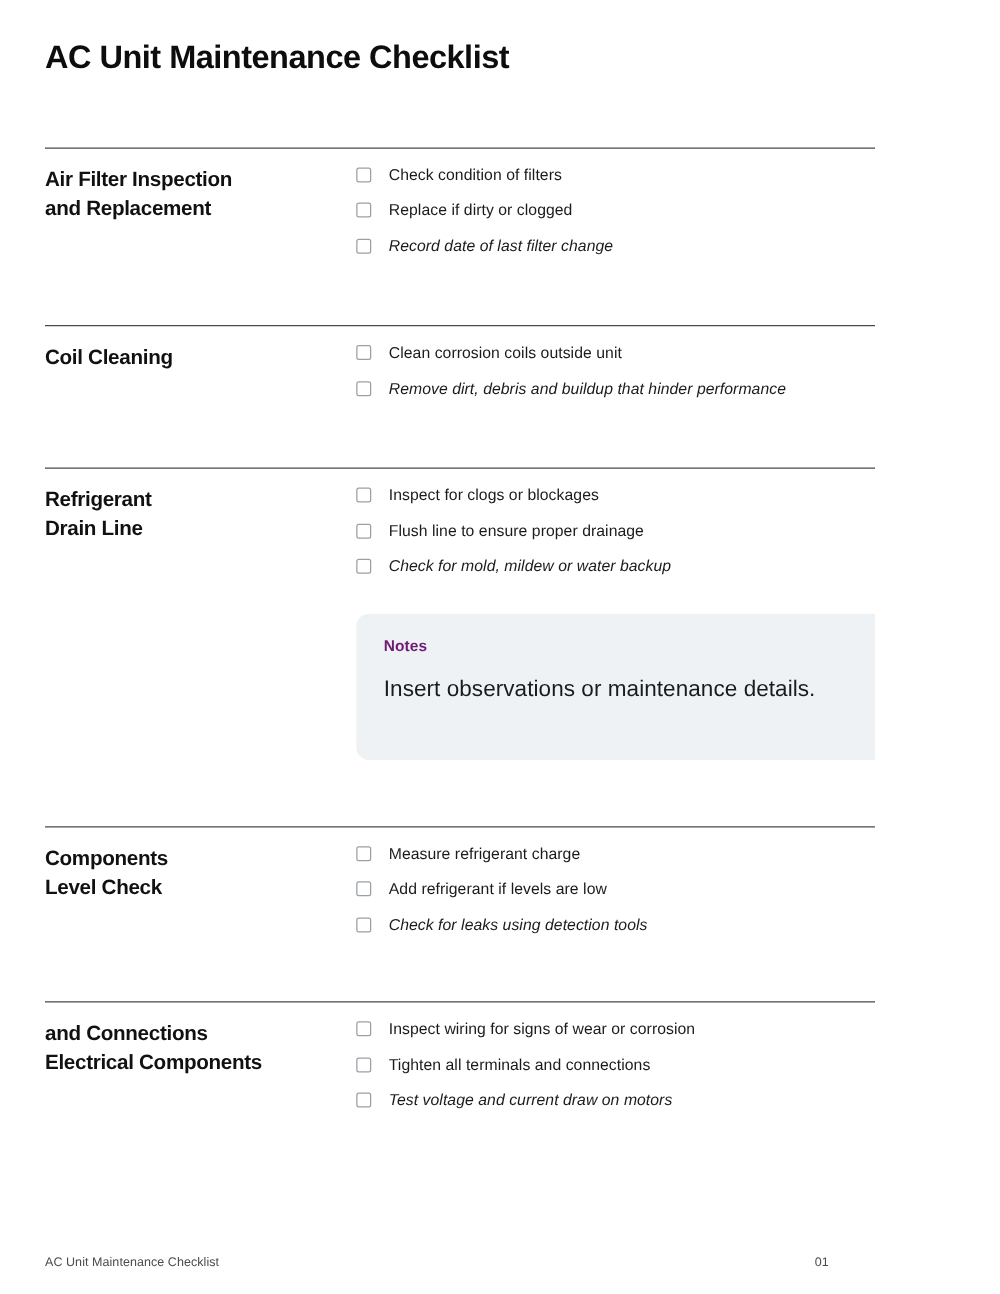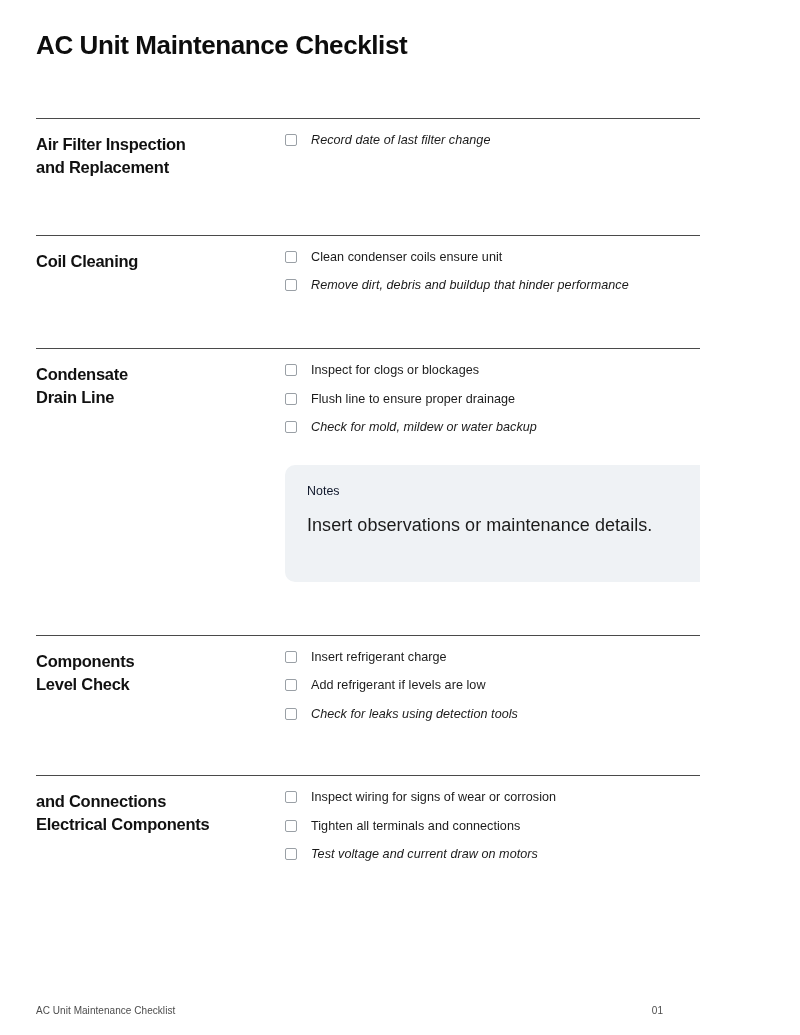--- a/index.html
+++ b/index.html
@@ -101,22 +101,22 @@
   .notes-box {
     flex: 1 1 auto;
     background: #eff2f5;
     border-radius: 10px;
     padding: 19px 22px 22px 22px;
     box-sizing: border-box;
     min-height: 117px;
   }
   .notes-title {
     font-size: 12.4px;
-    font-weight: 400;
-    color: #0f172a;
+    font-weight: 700;
+    color: #701a75;
     margin-bottom: 17px;
     letter-spacing: 0.05px;
   }
   .notes-text {
     font-size: 18px;
     color: #1b1b1b;
     letter-spacing: 0.05px;
   }
 
   .spacer-lg { height: 56px; }
@@ -149,54 +149,62 @@
     <div class="section">
       <div class="divider"></div>
       <div class="section-body">
         <div class="section-heading">
           <div>Air Filter Inspection</div>
           <div>and Replacement</div>
         </div>
         <div class="items">
           <div class="check-item">
             <span class="checkbox"></span>
+            <span class="check-label">Check condition of filters</span>
+          </div>
+          <div class="check-item">
+            <span class="checkbox"></span>
+            <span class="check-label">Replace if dirty or clogged</span>
+          </div>
+          <div class="check-item">
+            <span class="checkbox"></span>
             <span class="check-label">Record date of last filter change</span>
           </div>
         </div>
       </div>
     </div>
 
     <div class="spacer-lg"></div>
 
     <div class="section">
       <div class="divider"></div>
       <div class="section-body">
         <div class="section-heading">
           <div>Coil Cleaning</div>
         </div>
         <div class="items">
           <div class="check-item">
             <span class="checkbox"></span>
-            <span class="check-label">Clean condenser coils ensure unit</span>
+            <span class="check-label">Clean corrosion coils outside unit</span>
           </div>
           <div class="check-item">
             <span class="checkbox"></span>
             <span class="check-label">Remove dirt, debris and buildup that hinder performance</span>
           </div>
         </div>
       </div>
     </div>
 
     <div class="spacer-lg"></div>
 
     <div class="section">
       <div class="divider"></div>
       <div class="section-body">
         <div class="section-heading">
-          <div>Condensate</div>
+          <div>Refrigerant</div>
           <div>Drain Line</div>
         </div>
         <div class="items">
           <div class="check-item">
             <span class="checkbox"></span>
             <span class="check-label">Inspect for clogs or blockages</span>
           </div>
           <div class="check-item">
             <span class="checkbox"></span>
             <span class="check-label">Flush line to ensure proper drainage</span>
@@ -224,21 +232,21 @@
     <div class="section">
       <div class="divider"></div>
       <div class="section-body">
         <div class="section-heading">
           <div>Components</div>
           <div>Level Check</div>
         </div>
         <div class="items">
           <div class="check-item">
             <span class="checkbox"></span>
-            <span class="check-label">Insert refrigerant charge</span>
+            <span class="check-label">Measure refrigerant charge</span>
           </div>
           <div class="check-item">
             <span class="checkbox"></span>
             <span class="check-label">Add refrigerant if levels are low</span>
           </div>
           <div class="check-item">
             <span class="checkbox"></span>
             <span class="check-label">Check for leaks using detection tools</span>
           </div>
         </div>

